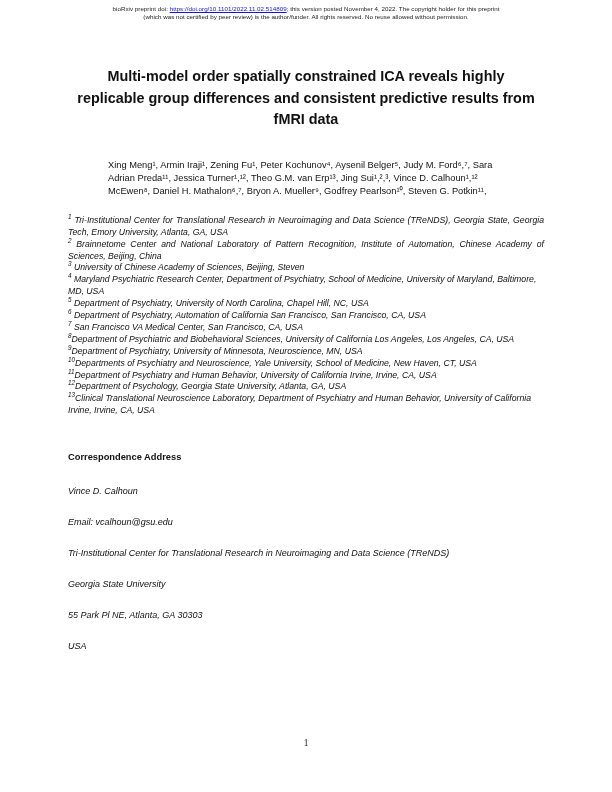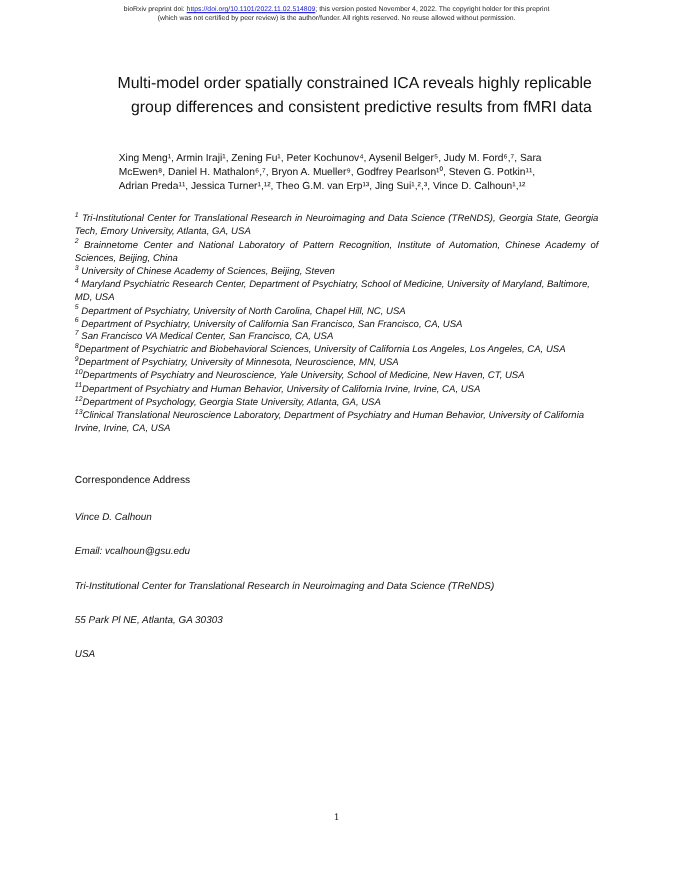--- a/index.html
+++ b/index.html
@@ -45,24 +45,24 @@
   
   .content {
     position: absolute;
     left: 68px;
     top: 0;
     width: 476px;
   }
 
   .title {
     margin-top: 66px;
-    text-align: right;
+    text-align: center;
     font-size: 14.4px;
     line-height: 21.5px;
-    font-weight: normal;
+    font-weight: bold;
     color: #111111;
     padding: 0 6px;
   }
 
   .authors {
     margin-top: 28px;
     font-size: 9.3px;
     line-height: 13.1px;
     text-align: justify;
     text-align-last: left;
@@ -88,21 +88,21 @@
     font-style: italic;
   }
   .aff-justify {
     text-align: justify;
     text-align-last: left;
   }
 
   .corr-heading {
     margin-top: 35px;
     font-size: 9.3px;
-    font-weight: normal;
+    font-weight: bold;
     color: #111111;
   }
 
   .corr-block {
     margin-top: 24px;
     font-size: 9.0px;
     font-style: italic;
     color: #111111;
   }
   .corr-block p {
@@ -133,46 +133,47 @@
     <span>bioRxiv preprint doi: </span><a class="doi-link" href="#">https://doi.org/10.1101/2022.11.02.514809</a><span>; this version posted November 4, 2022. The copyright holder for this preprint</span>
     <span class="line2">(which was not certified by peer review) is the author/funder. All rights reserved. No reuse allowed without permission.</span>
   </div>
 
   <div class="content">
 
     <h1 class="title">Multi-model order spatially constrained ICA reveals highly replicable group differences and consistent predictive results from fMRI data</h1>
 
     <div class="authors">
       <div>Xing Meng¹, Armin Iraji¹, Zening Fu¹, Peter Kochunov⁴, Aysenil Belger⁵, Judy M. Ford⁶,⁷, Sara</div>
+      <div>Adrian Preda¹¹, Jessica Turner¹,¹², Theo G.M. van Erp¹³, Jing Sui¹,²,³, Vince D. Calhoun¹,¹²</div>
       <div>McEwen⁸, Daniel H. Mathalon⁶,⁷, Bryon A. Mueller⁹, Godfrey Pearlson¹⁰, Steven G. Potkin¹¹,</div>
-      <div>Adrian Preda¹¹, Jessica Turner¹,¹², Theo G.M. van Erp¹³, Jing Sui¹,²,³, Vince D. Calhoun¹,¹²</div>
     </div>
 
     <div class="affiliations">
       <p class="aff aff-justify"><sup>1</sup> <span>Tri-Institutional Center for Translational Research in Neuroimaging and Data Science (TReNDS), Georgia State, Georgia Tech, Emory University, Atlanta, GA, USA</span></p>
       <p class="aff aff-justify"><sup>2</sup> <span>Brainnetome Center and National Laboratory of Pattern Recognition, Institute of Automation, Chinese Academy of Sciences, Beijing, China</span></p>
       <p class="aff"><sup>3</sup> <span>University of Chinese Academy of Sciences, Beijing, Steven</span></p>
       <p class="aff"><sup>4</sup> <span>Maryland Psychiatric Research Center, Department of Psychiatry, School of Medicine, University of Maryland, Baltimore, MD, USA</span></p>
       <p class="aff"><sup>5</sup> <span>Department of Psychiatry, University of North Carolina, Chapel Hill, NC, USA</span></p>
-      <p class="aff"><sup>6</sup> <span>Department of Psychiatry, University of California San Francisco, San Francisco, CA, USA</span></p>
+      <p class="aff"><sup>6</sup> <span>Department of Psychiatry, Automation of California San Francisco, San Francisco, CA, USA</span></p>
       <p class="aff"><sup>7</sup> <span>San Francisco VA Medical Center, San Francisco, CA, USA</span></p>
       <p class="aff aff-justify"><sup>8</sup><span>Department of Psychiatric and Biobehavioral Sciences, University of California Los Angeles, Los Angeles, CA, USA</span></p>
       <p class="aff"><sup>9</sup><span>Department of Psychiatry, University of Minnesota, Neuroscience, MN, USA</span></p>
       <p class="aff"><sup>10</sup><span>Departments of Psychiatry and Neuroscience, Yale University, School of Medicine, New Haven, CT, USA</span></p>
       <p class="aff"><sup>11</sup><span>Department of Psychiatry and Human Behavior, University of California Irvine, Irvine, CA, USA</span></p>
       <p class="aff"><sup>12</sup><span>Department of Psychology, Georgia State University, Atlanta, GA, USA</span></p>
       <p class="aff"><sup>13</sup><span>Clinical Translational Neuroscience Laboratory, Department of Psychiatry and Human Behavior, University of California Irvine, Irvine, CA, USA</span></p>
     </div>
 
     <div class="corr-heading">Correspondence Address</div>
 
     <div class="corr-block">
       <p>Vince D. Calhoun</p>
       <p>Email: vcalhoun@gsu.edu</p>
       <p>Tri-Institutional Center for Translational Research in Neuroimaging and Data Science (TReNDS)</p>
+      <p>Georgia State University</p>
       <p>55 Park Pl NE, Atlanta, GA 30303</p>
       <p>USA</p>
     </div>
 
   </div>
 
   <div class="page-number">1</div>
 
 </div>
 

